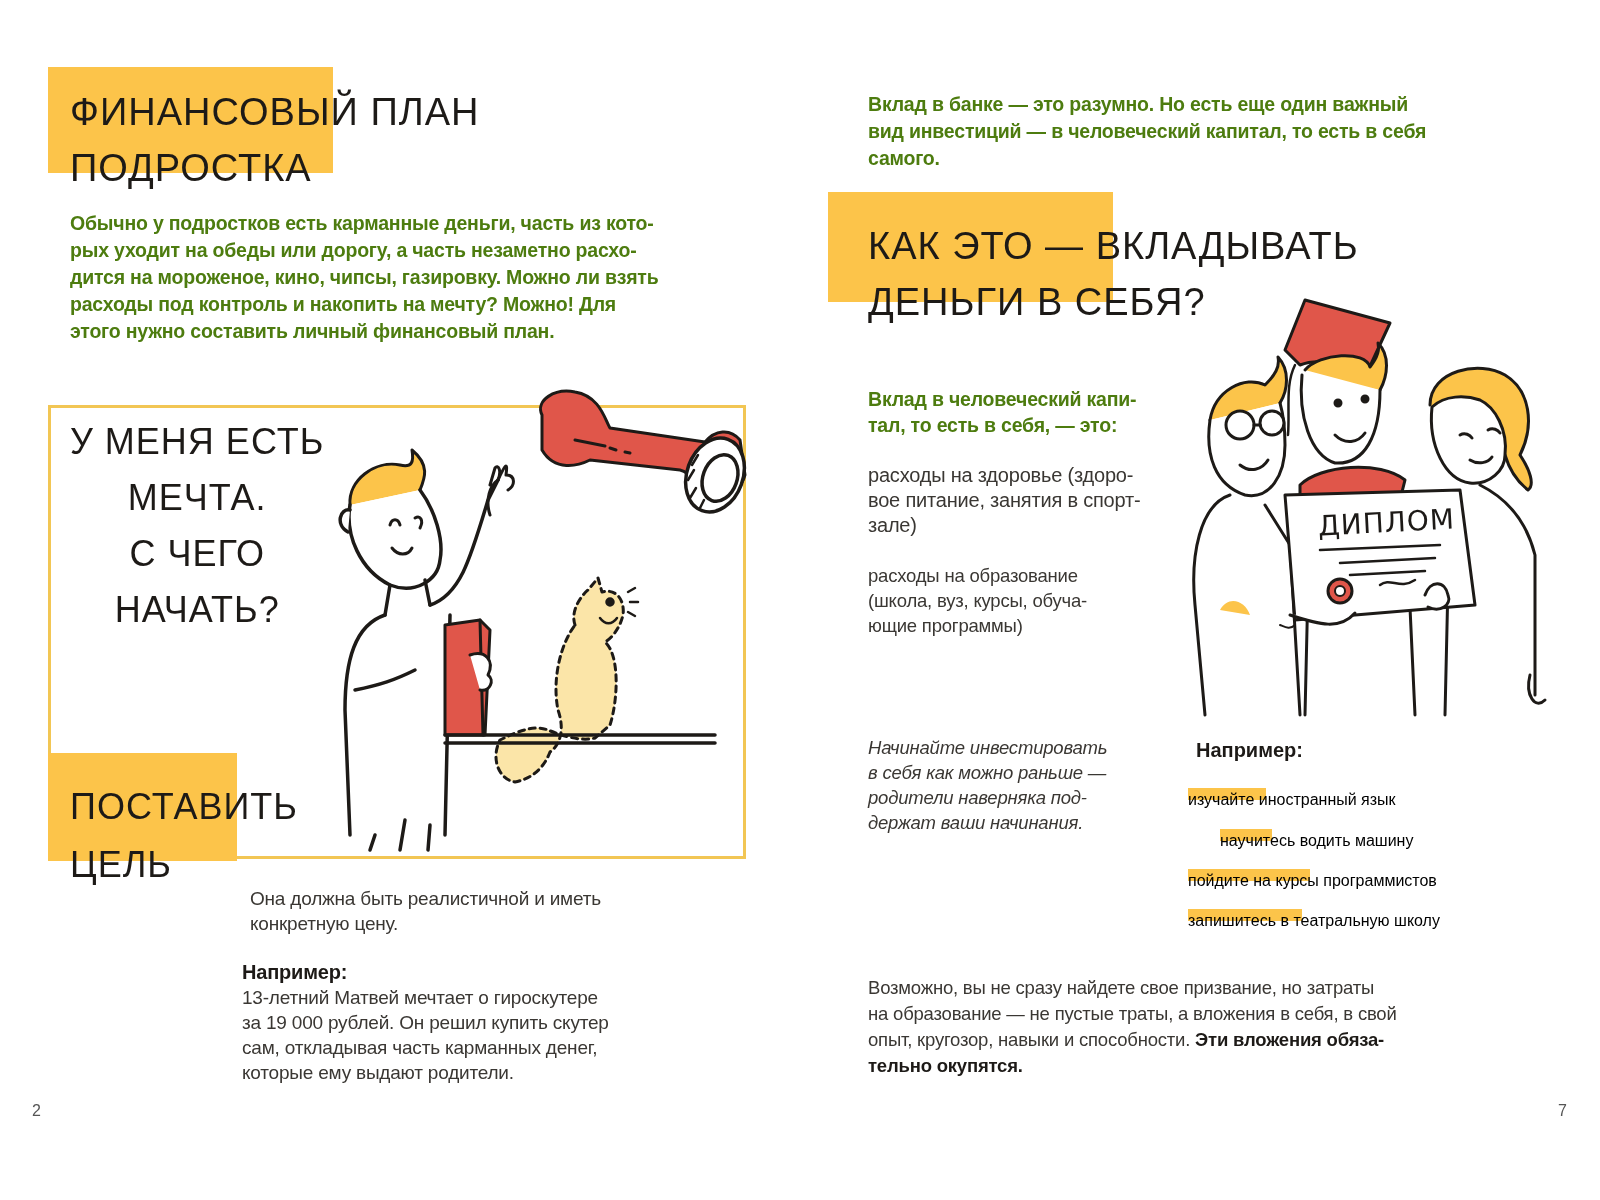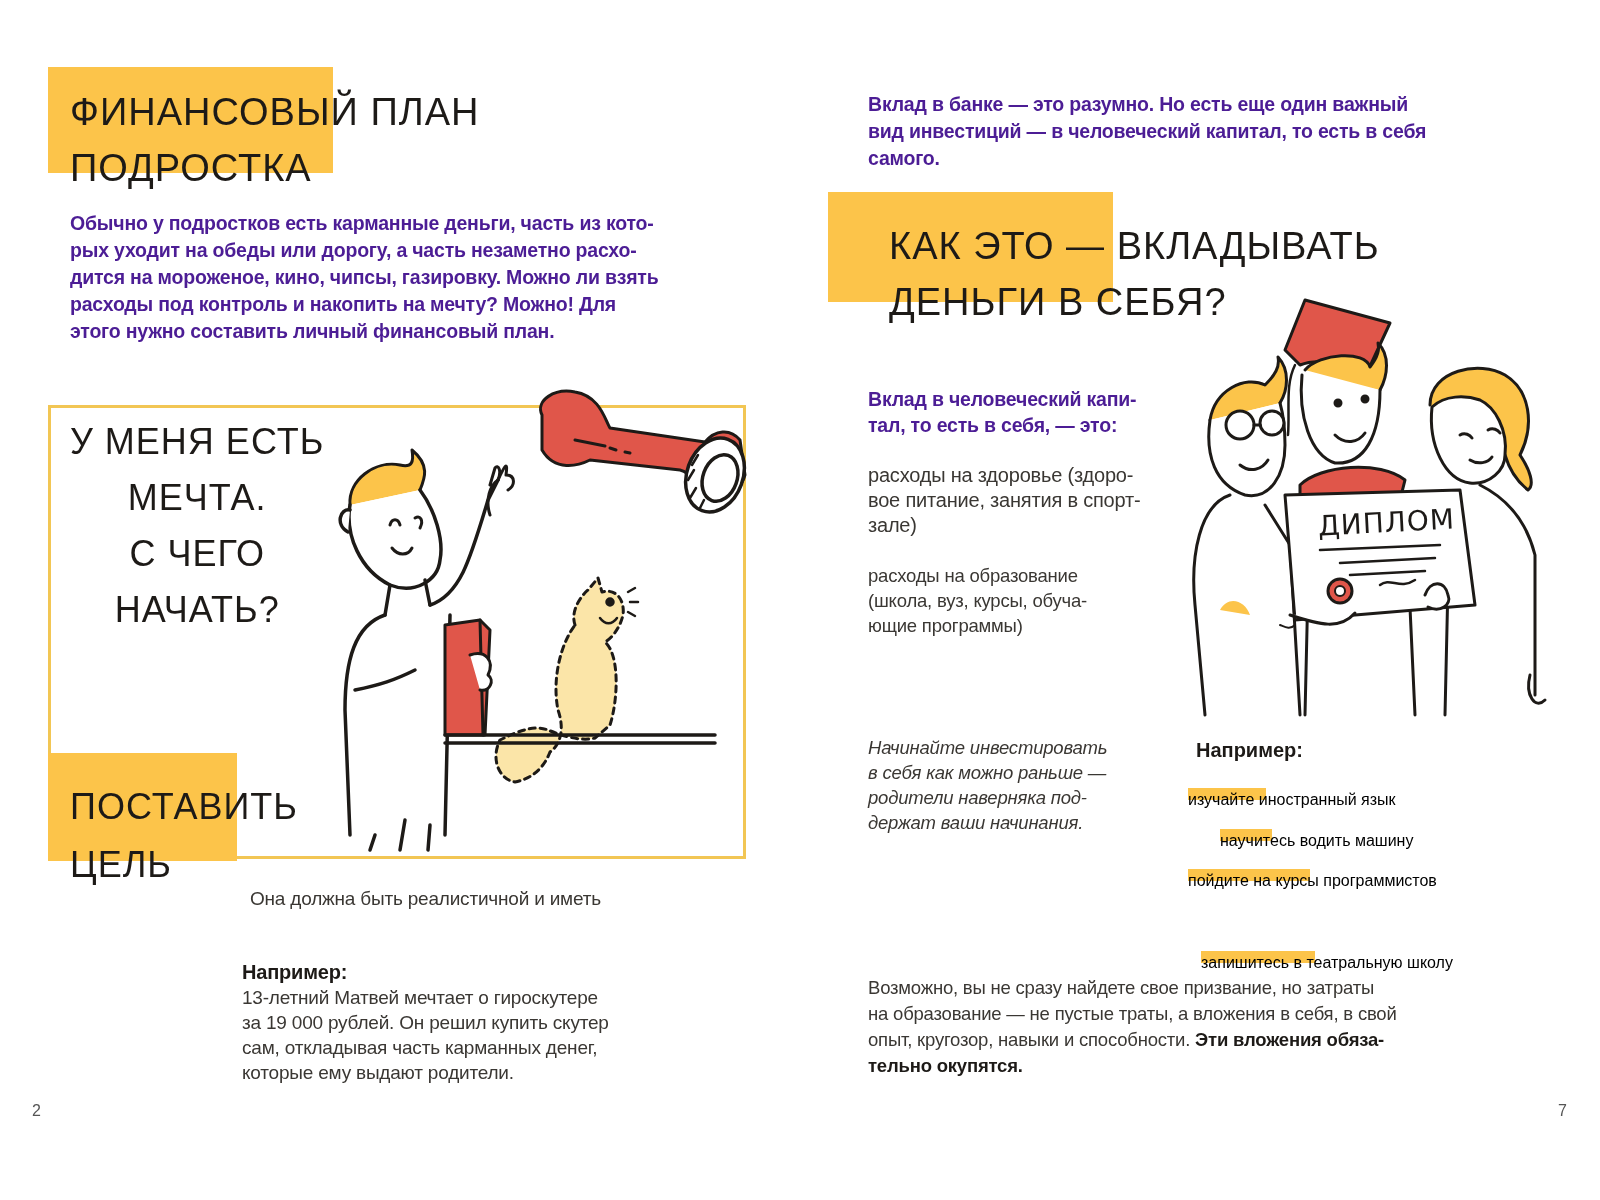--- a/index.html
+++ b/index.html
@@ -3,21 +3,21 @@
 <meta charset="utf-8">
 <style>
   html, body { margin: 0; padding: 0; background: #ffffff; }
   body { width: 1600px; height: 1200px; position: relative; overflow: hidden;
          font-family: "Liberation Sans", "DejaVu Sans", sans-serif; color: #1d1a17; }
   .abs { position: absolute; }
   .yblock { position: absolute; background: #fcc44a; z-index: 0; }
   .title { position: absolute; z-index: 1; font-size: 38px; line-height: 56px;
            font-weight: 400; letter-spacing: 1px; color: #1d1a17; margin: 0; }
   .body-bold { position: absolute; z-index: 1; font-size: 19.5px; line-height: 27px;
-               font-weight: 700; color: #4c1d95; margin: 0; letter-spacing: -0.2px; }
+               font-weight: 700; color: #4d7c0f; margin: 0; letter-spacing: -0.2px; }
   .body-light { position: absolute; z-index: 1; font-size: 19px; line-height: 25px;
                 font-weight: 400; color: #3a3733; margin: 0; letter-spacing: -0.2px; }
   .frame { position: absolute; left: 48px; top: 405px; width: 698px; height: 454px;
            border: 3px solid #f2c654; box-sizing: border-box; background: #fff; z-index: 0; }
   .line { display: block; white-space: nowrap; }
   .hl-item { position: absolute; left: 1188px; font-size: 16px; line-height: 20px;
              color: #000000; white-space: nowrap; z-index: 1; }
   .hl-bar { position: absolute; left: 0; top: -2px; height: 12px; background: #fcc44a;
             z-index: -1; }
   .page-num { position: absolute; font-size: 16px; color: #555; font-weight: 300; }
@@ -96,20 +96,21 @@
   </svg>
 
   <div class="yblock" style="left:48px; top:753px; width:189px; height:108px;"></div>
   <h2 class="title" style="left:70px; top:778px; font-size:36px; line-height:58px;">
     <span class="line">ПОСТАВИТЬ</span>
     <span class="line">ЦЕЛЬ</span>
   </h2>
 
   <p class="body-light" style="left:250px; top:886px;">
     <span class="line">Она должна быть реалистичной и иметь</span>
+    <span class="line">конкретную цену.</span>
   </p>
 
   <p class="body-light" style="left:242px; top:960px;">
     <span class="line" style="font-weight:700; color:#1d1a17; font-size:20px;">Например:</span>
     <span class="line">13-летний Матвей мечтает о гироскутере</span>
     <span class="line">за 19 000 рублей. Он решил купить скутер</span>
     <span class="line">сам, откладывая часть карманных денег,</span>
     <span class="line">которые ему выдают родители.</span>
   </p>
 
@@ -118,21 +119,21 @@
 
 <div>
 
   <p class="body-bold" style="left:868px; top:91px;">
     <span class="line">Вклад в банке — это разумно. Но есть еще один важный</span>
     <span class="line">вид инвестиций — в человеческий капитал, то есть в себя</span>
     <span class="line">самого.</span>
   </p>
 
   <div class="yblock" style="left:828px; top:192px; width:285px; height:110px;"></div>
-  <h1 class="title" style="left:889px; top:218px;">
+  <h1 class="title" style="left:868px; top:218px;">
     <span class="line">КАК ЭТО — ВКЛАДЫВАТЬ</span>
     <span class="line">ДЕНЬГИ В СЕБЯ?</span>
   </h1>
 
   <p class="body-bold" style="left:868px; top:386px; font-size:19.5px; line-height:26px;">
     <span class="line">Вклад в человеческий капи-</span>
     <span class="line">тал, то есть в себя, — это:</span>
   </p>
 
   <p class="body-light" style="left:868px; top:463px; font-size:20px;">
@@ -215,21 +216,21 @@
       <span>изучайте иностранный язык</span>
     </div>
     <div class="hl-item" style="top:831px;margin-left:32px;">
       <span class="hl-bar" style="width:52px;"></span>
       <span>научитесь водить машину</span>
     </div>
     <div class="hl-item" style="top:871px;text-align:center;">
       <span class="hl-bar" style="width:122px;"></span>
       <span>пойдите на курсы программистов</span>
     </div>
-    <div class="hl-item" style="top:953px;margin-left:13px;">
+    <div class="hl-item" style="top:911px;">
       <span class="hl-bar" style="width:114px;"></span>
       <span>запишитесь в театральную школу</span>
     </div>
   </div>
 
   <p class="body-light" style="left:868px; top:975px; font-size:18.5px; line-height:26px;">
     <span class="line">Возможно, вы не сразу найдете свое призвание, но затраты</span>
     <span class="line">на образование — не пустые траты, а вложения в себя, в свой</span>
     <span class="line"><span>опыт, кругозор, навыки и способности.</span><b style="color:#1d1a17;"> Эти вложения обяза-</b></span>
     <span class="line" style="font-weight:700; color:#1d1a17;">тельно окупятся.</span>

